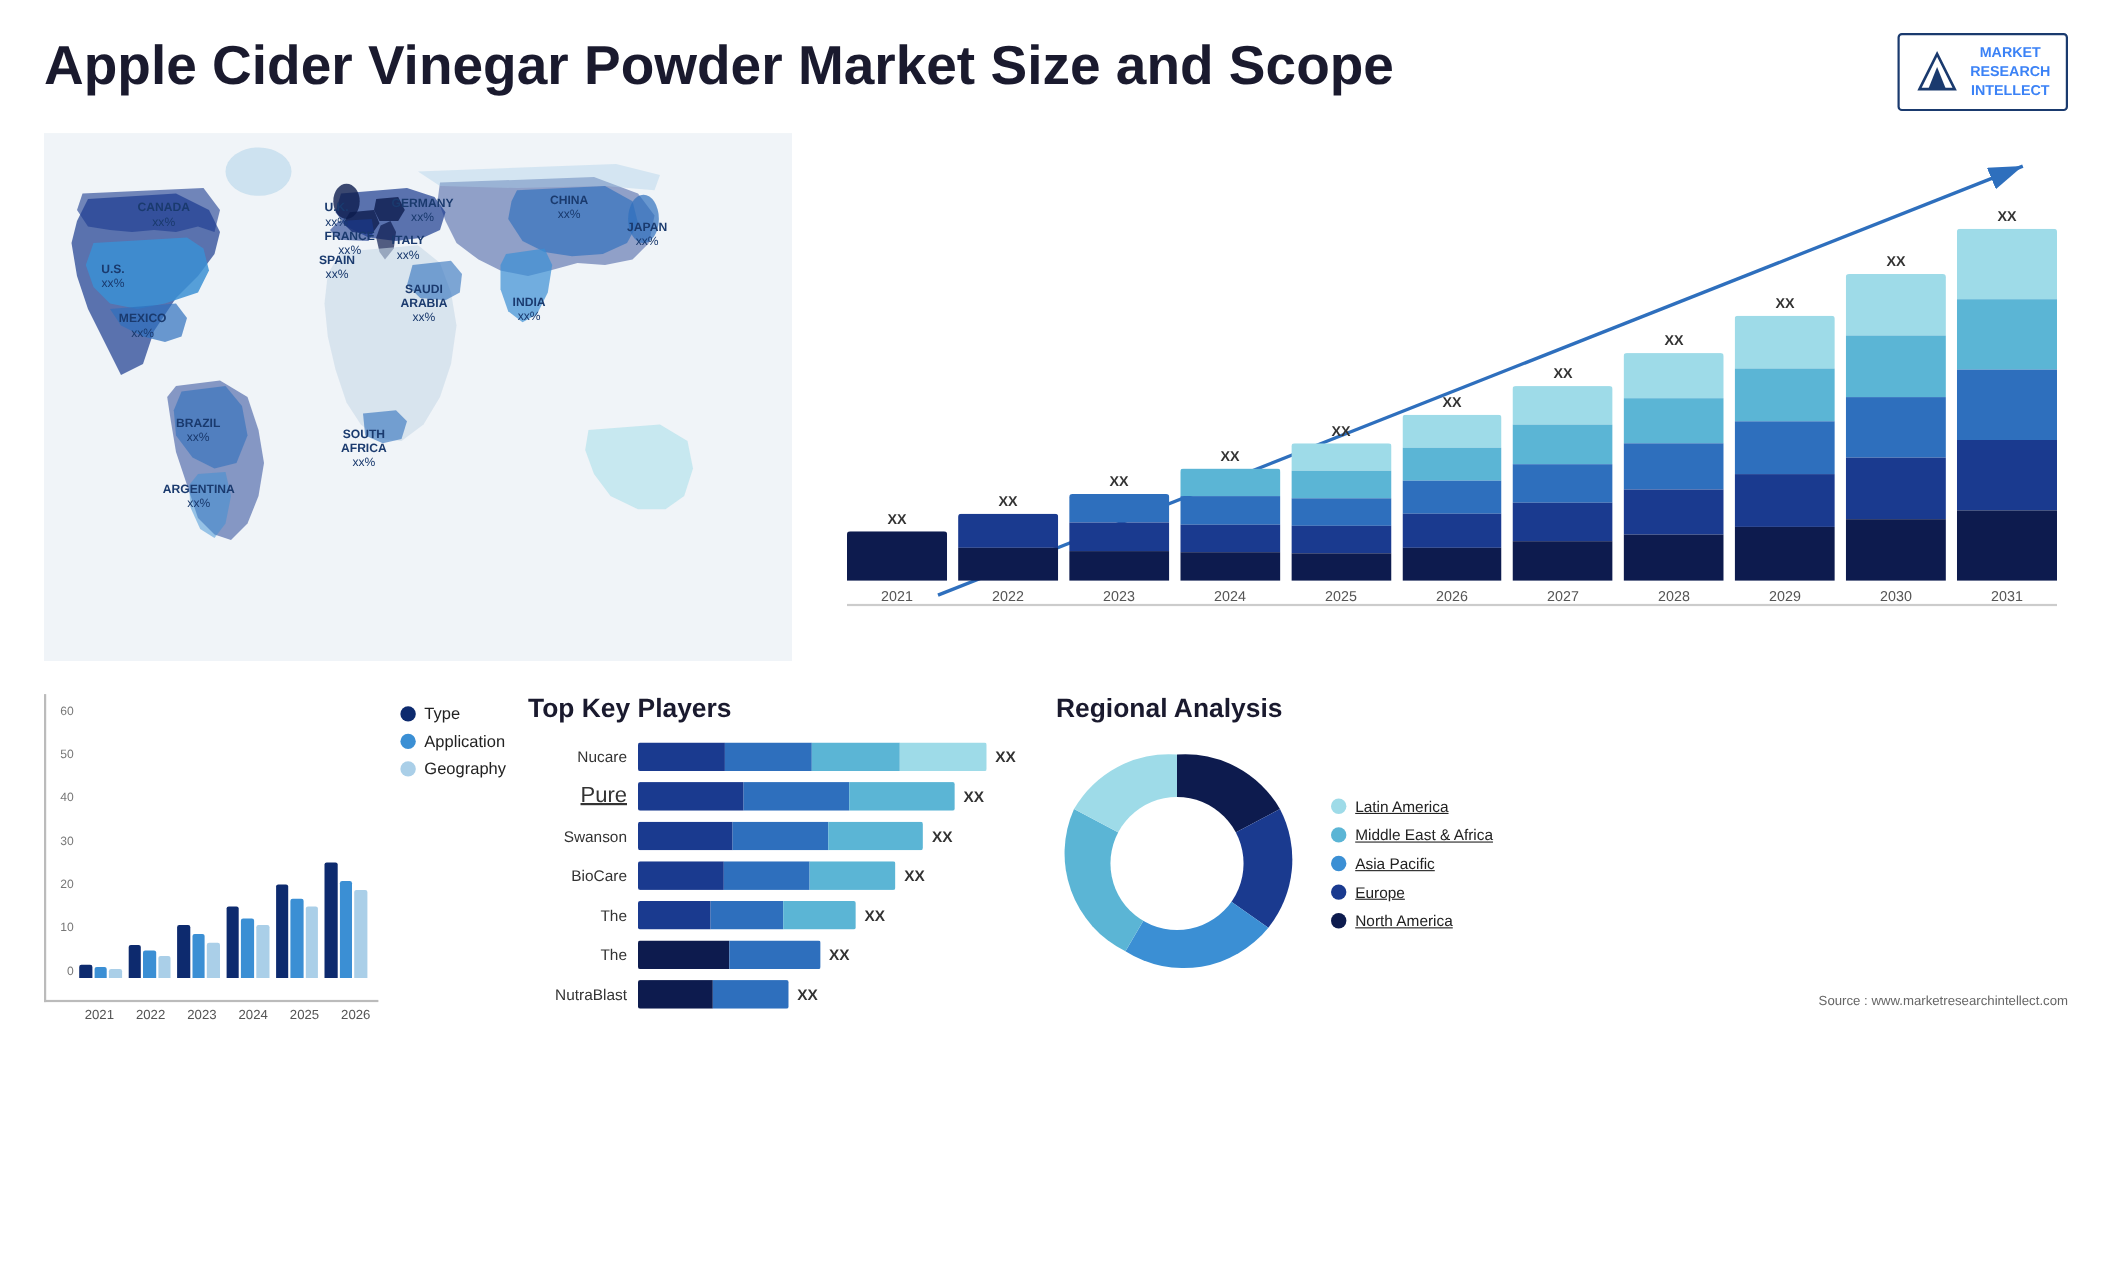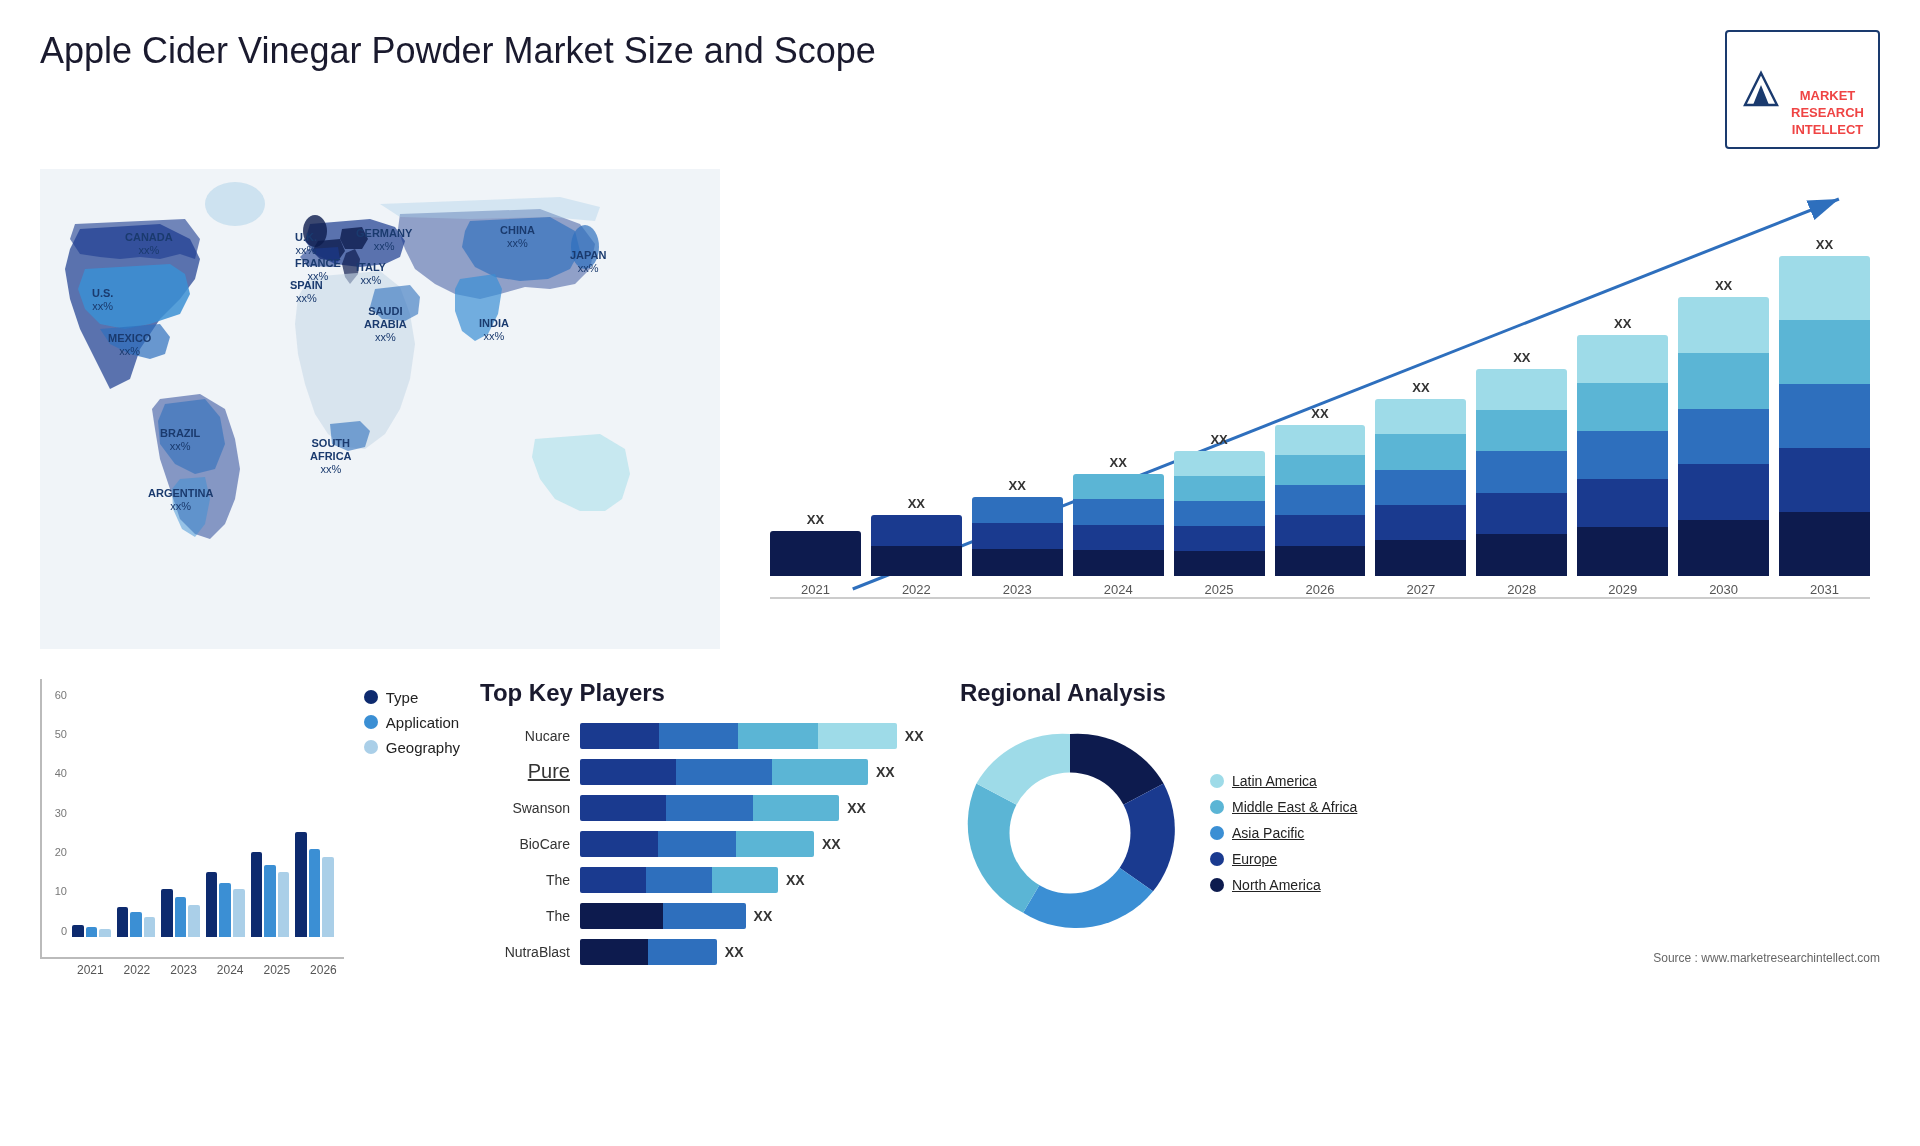--- a/index.html
+++ b/index.html
@@ -12,43 +12,42 @@
       padding: 30px 40px;
     }
     
     .header {
       display: flex;
       justify-content: space-between;
       align-items: flex-start;
       margin-bottom: 20px;
     }
     .page-title {
-      font-size: 36px;
-      font-weight: 400;
+      font-size: 50px;
+      font-weight: 700;
       color: #1a1a2e;
     }
     .logo-box {
       display: flex;
       align-items: center;
       gap: 10px;
       border: 2px solid #1a3a6e;
       padding: 8px 14px;
       border-radius: 4px;
     }
     .logo-icon {
       width: 40px;
       height: 40px;
     }
     .logo-text {
       font-size: 13px;
       font-weight: 700;
-      color: #ef4444;
+      color: #3b82f6;
       line-height: 1.3;
       text-align: center;
-      margin-top: 48px;
     }
     
     .top-section {
       display: flex;
       gap: 30px;
       margin-bottom: 30px;
     }
     .map-section {
       flex: 0 0 680px;
       position: relative;
@@ -285,21 +284,21 @@
       <div class="map-label" style="left:120px; top:258px;">BRAZIL<br><span style="font-weight:400">xx%</span></div>
       <div class="map-label" style="left:108px; top:318px;">ARGENTINA<br><span style="font-weight:400">xx%</span></div>
       <div class="map-label" style="left:255px; top:62px;">U.K.<br><span style="font-weight:400">xx%</span></div>
       <div class="map-label" style="left:255px; top:88px;">FRANCE<br><span style="font-weight:400">xx%</span></div>
       <div class="map-label" style="left:250px; top:110px;">SPAIN<br><span style="font-weight:400">xx%</span></div>
       <div class="map-label" style="left:316px; top:58px;">GERMANY<br><span style="font-weight:400">xx%</span></div>
       <div class="map-label" style="left:316px; top:92px;">ITALY<br><span style="font-weight:400">xx%</span></div>
       <div class="map-label" style="left:324px; top:136px;">SAUDI<br>ARABIA<br><span style="font-weight:400">xx%</span></div>
       <div class="map-label" style="left:270px; top:268px;">SOUTH<br>AFRICA<br><span style="font-weight:400">xx%</span></div>
       <div class="map-label" style="left:460px; top:55px;">CHINA<br><span style="font-weight:400">xx%</span></div>
-      <div class="map-label" style="left:439px; top:148px;">INDIA<br><span style="font-weight:400">xx%</span></div>
+      <div class="map-label" style="left:426px; top:148px;">INDIA<br><span style="font-weight:400">xx%</span></div>
       <div class="map-label" style="left:530px; top:80px;">JAPAN<br><span style="font-weight:400">xx%</span></div>
     </div>
   </div>
 
   <div class="top-bar-chart-wrapper">
     <div style="position:relative; height:480px; padding: 10px 10px 50px 20px;">
       <svg width="100%" height="100%" viewBox="0 0 1100 480" preserveAspectRatio="none" style="position:absolute;top:0;left:0;pointer-events:none;z-index:2;">
         <defs>
           <marker id="arrowhead" markerWidth="10" markerHeight="7" refX="10" refY="3.5" orient="auto">
             <polygon points="0 0, 10 3.5, 0 7" fill="#2e6fbd"></polygon>

